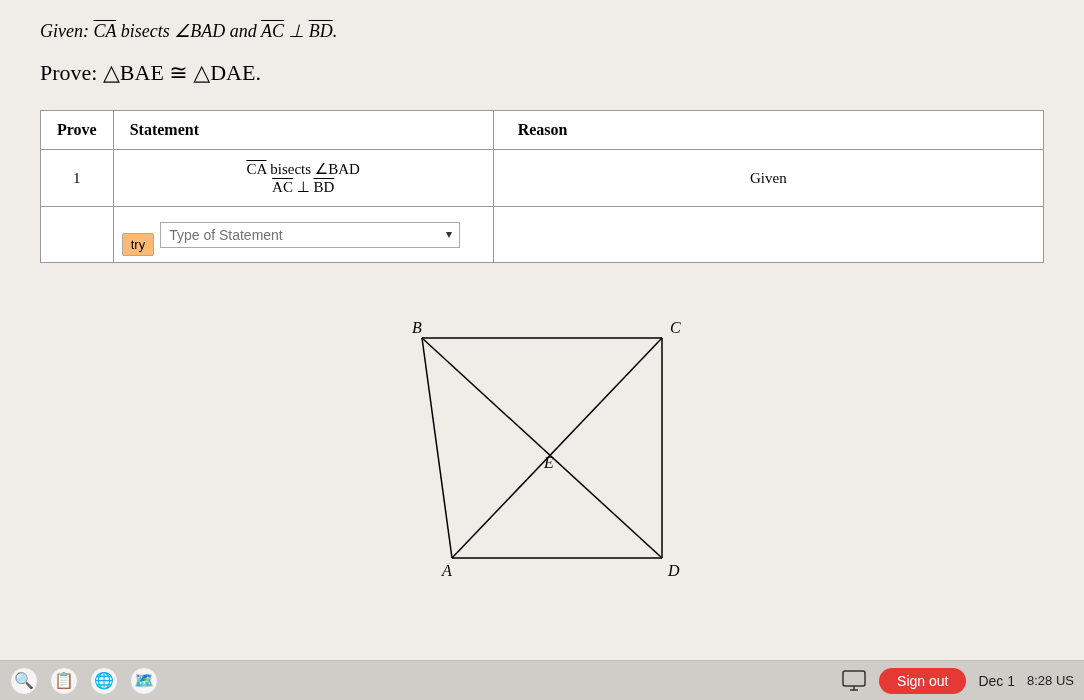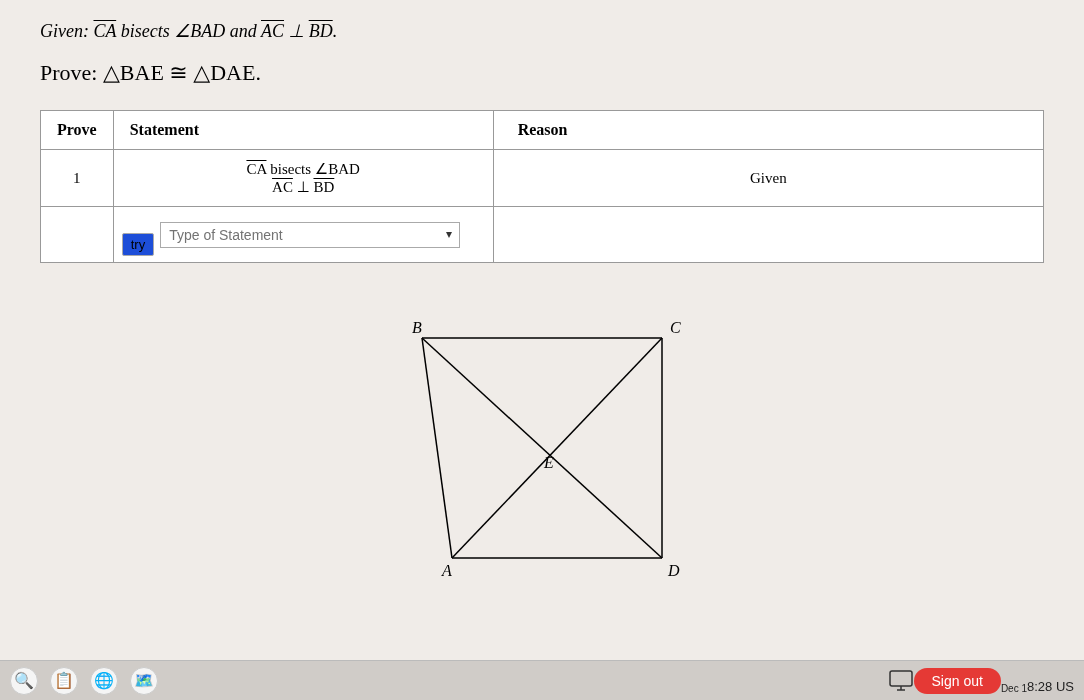--- a/index.html
+++ b/index.html
@@ -77,21 +77,21 @@
     .overline {
       text-decoration: overline;
     }
 
     .try-row td {
       padding: 6px 8px;
     }
 
     .try-button {
       border: 1px solid #aaa;
-      background: #1d4ed8;
+      background: #fdba74;
       padding: 3px 8px;
       font-size: 13px;
       cursor: pointer;
       border-radius: 2px;
       font-family: Arial, sans-serif;
       margin-top: 20px;
     }
 
     .statement-dropdown {
       display: flex;
@@ -167,36 +167,37 @@
       border-radius: 50%;
       display: flex;
       align-items: center;
       justify-content: center;
       font-size: 16px;
       cursor: pointer;
     }
 
     .taskbar-right {
       display: flex;
-      align-items: flex-end;
+      align-items: center;
+      gap: 12px;
     }
 
     .sign-out-btn {
       background: #e53935;
       color: white;
       border: none;
       padding: 5px 18px;
       border-radius: 20px;
       font-size: 14px;
       cursor: pointer;
       font-family: Arial, sans-serif;
     }
 
     .taskbar-date {
-      font-size: 10px;
+      font-size: 14px;
       font-family: Arial, sans-serif;
       color: #222;
     }
 
     .taskbar-time {
       font-size: 13px;
       font-family: Arial, sans-serif;
       color: #222;
     }
 

